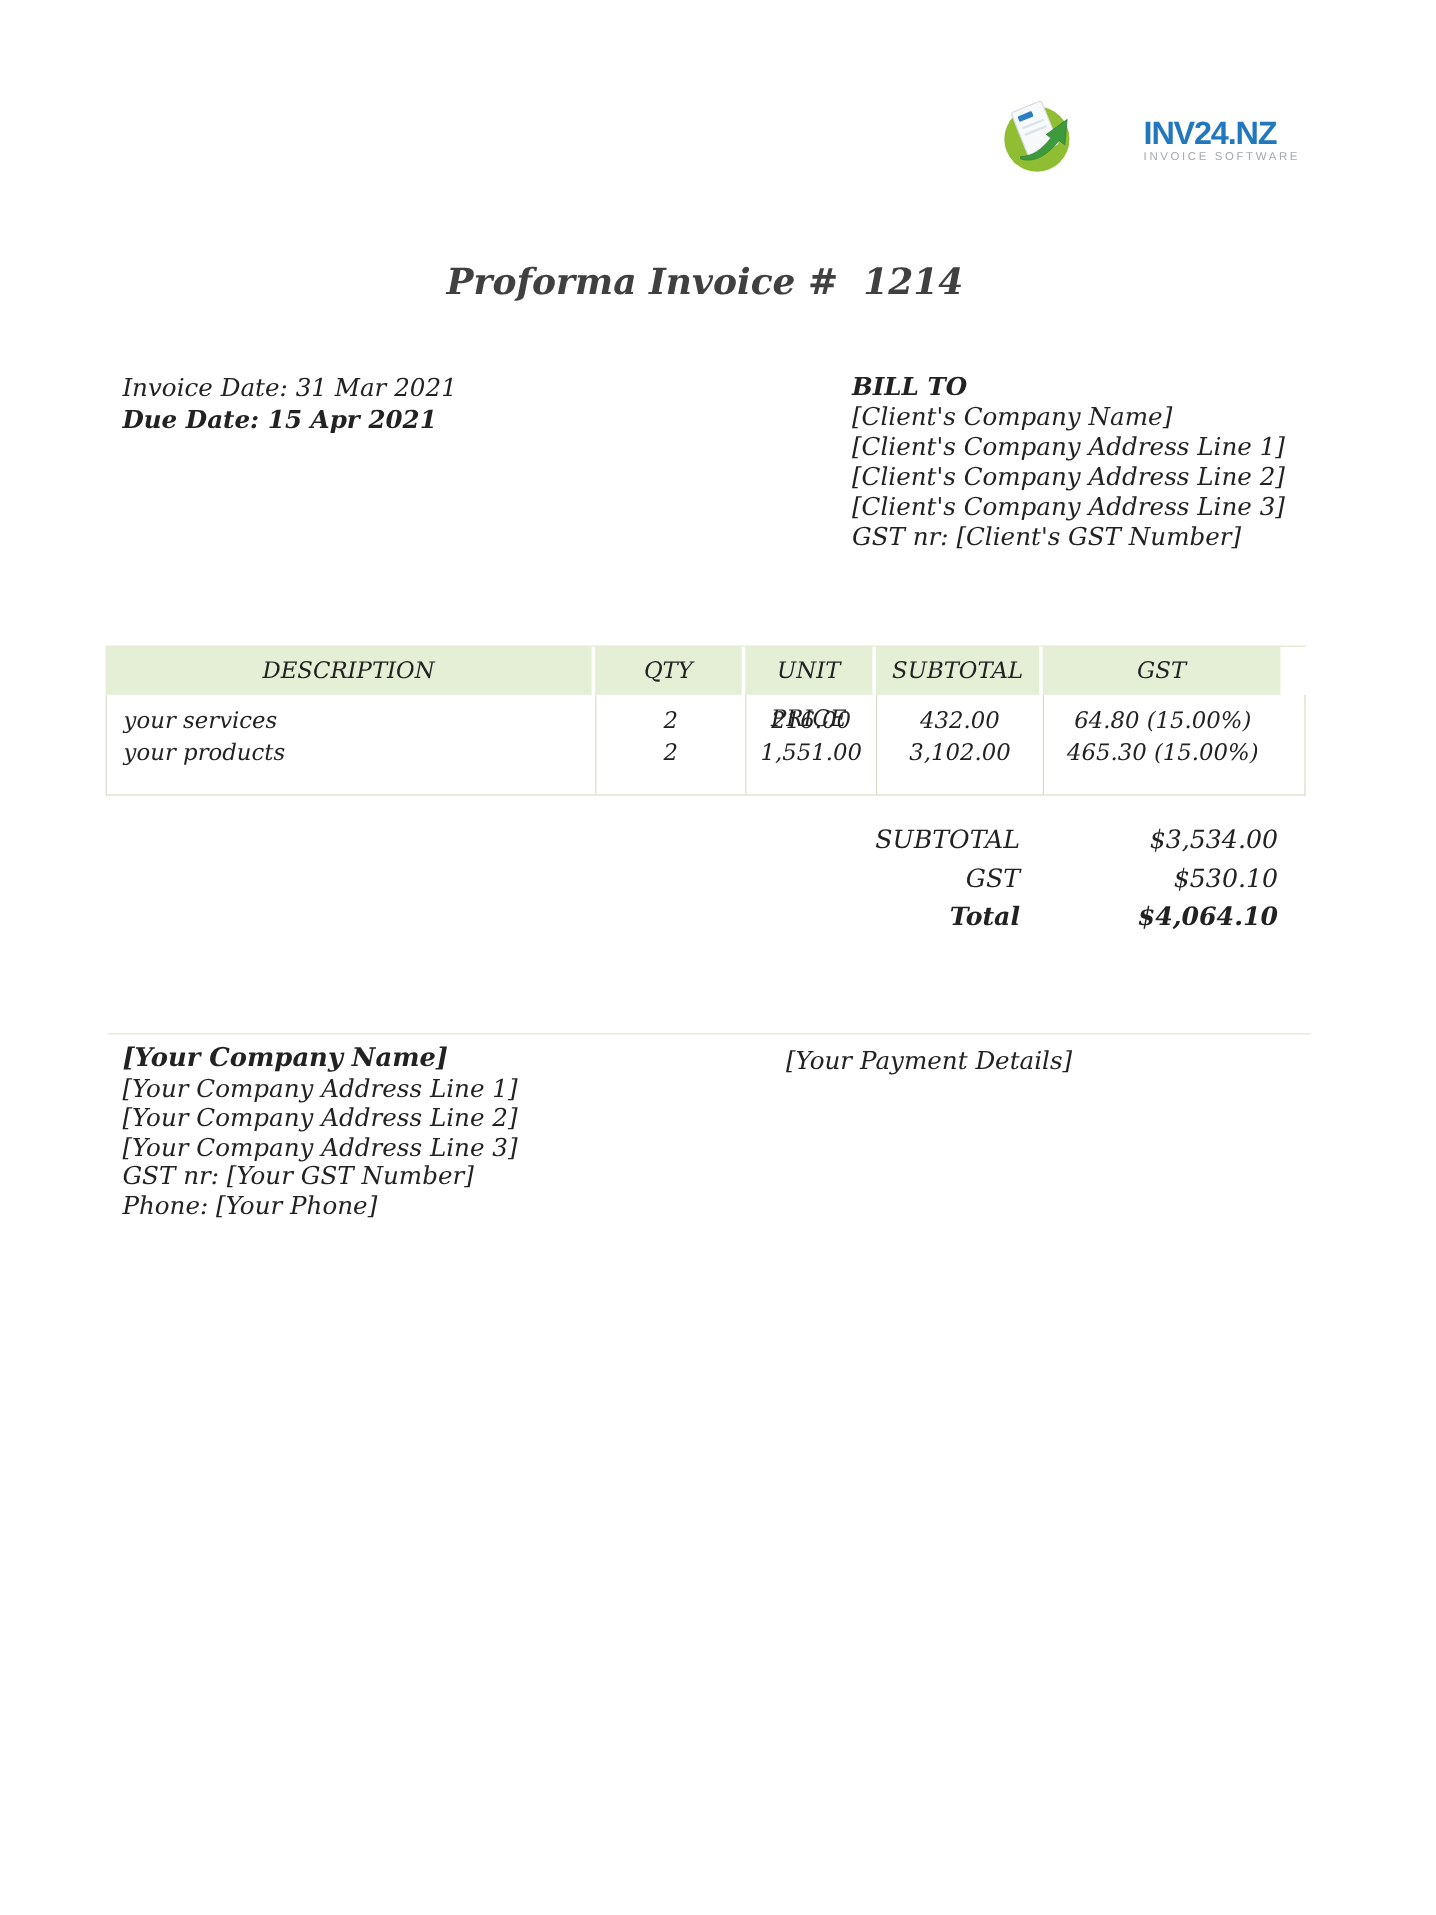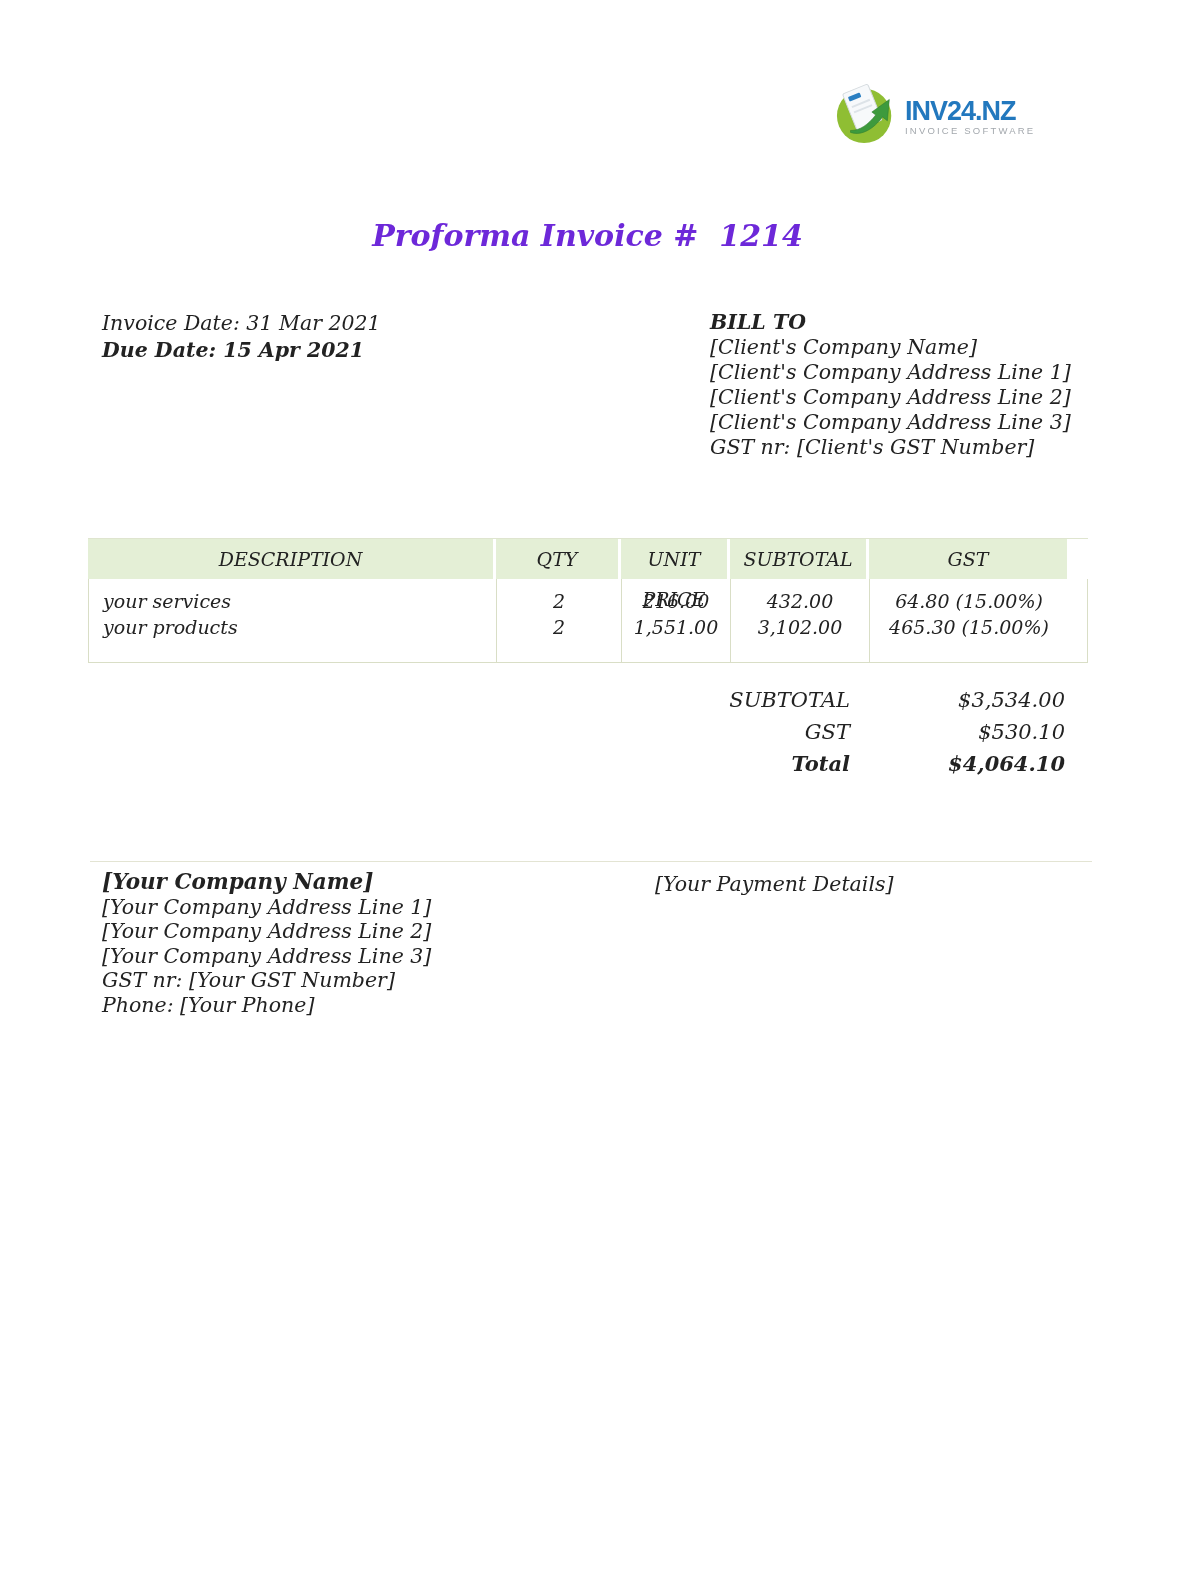--- a/index.html
+++ b/index.html
@@ -15,20 +15,21 @@
     overflow: hidden;
   }
 
   
   .logo {
     position: absolute;
     top: 82px;
     left: 833px;
     display: flex;
     align-items: center;
+    gap: 48px;
   }
   .logo-icon { width: 68px; height: 64px; }
   .logo-text { margin-left: 4px; display: flex; flex-direction: column; }
   .logo-brand {
     font-family: "Liberation Sans", sans-serif;
     font-weight: 700;
     font-size: 27px;
     letter-spacing: -1px;
     color: #2278be;
     line-height: 28px;
@@ -44,21 +45,21 @@
   
   .title {
     position: absolute;
     top: 218px;
     left: 0;
     width: 1175px;
     text-align: center;
     font-size: 30px;
     font-weight: 700;
     font-style: italic;
-    color: #6d28d9;
+    color: #404040;
     white-space: pre;
   }
 
   
   .meta {
     position: absolute;
     top: 310px;
     left: 102px;
     font-size: 20.5px;
     font-style: italic;

